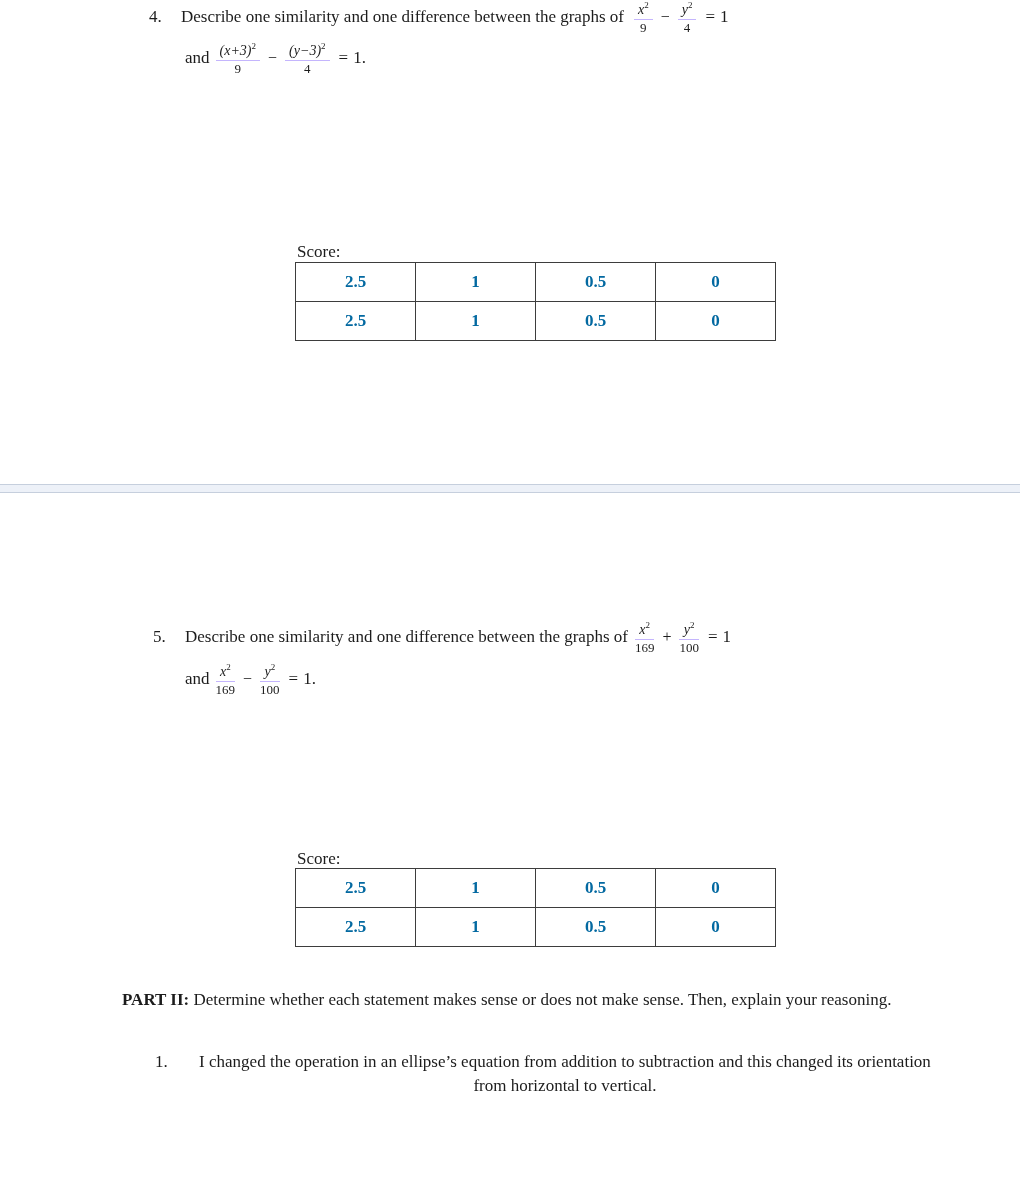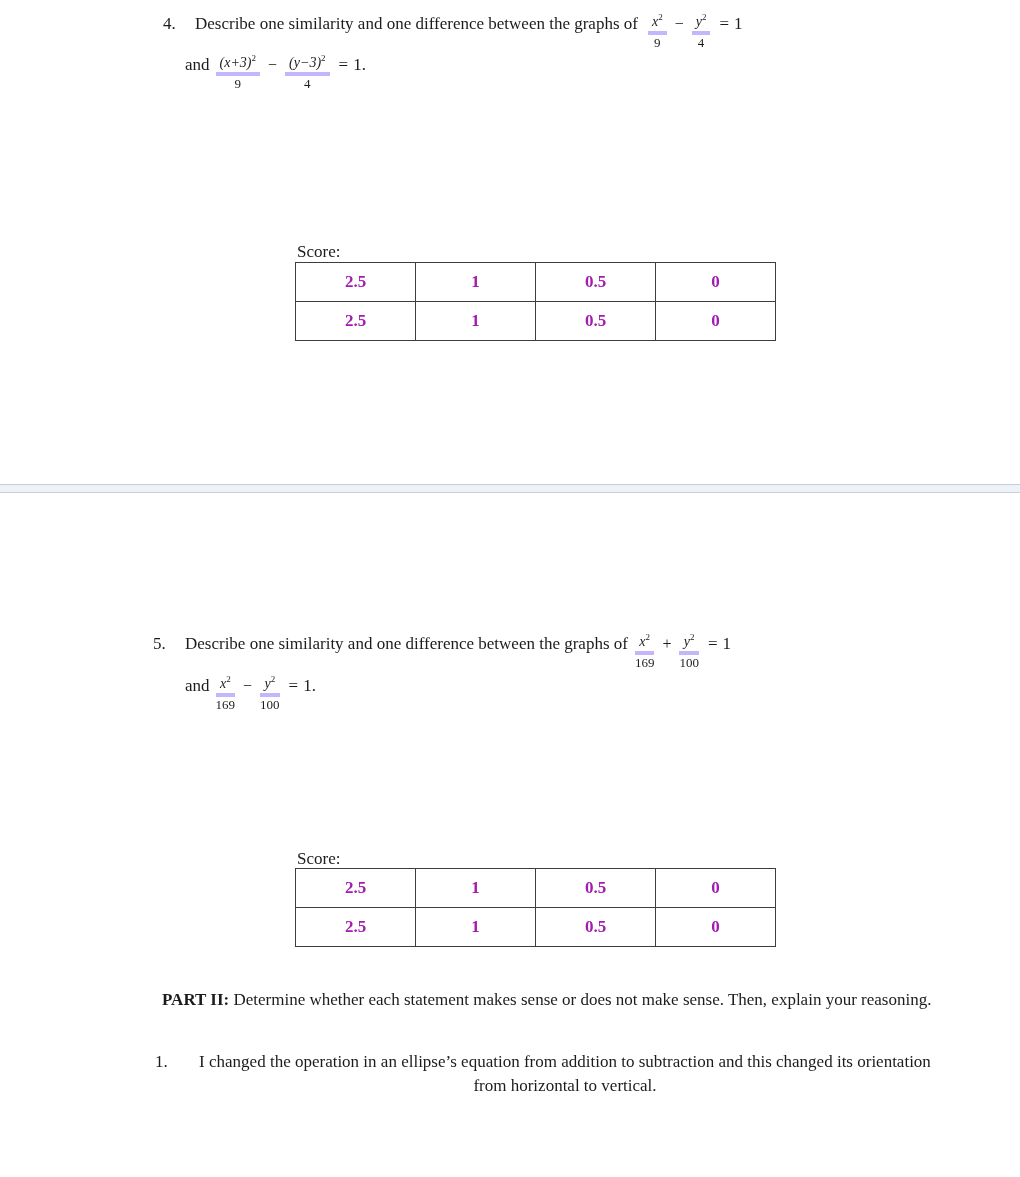--- a/index.html
+++ b/index.html
@@ -22,64 +22,64 @@
   .math { white-space: nowrap; }
   .frac {
     display: inline-block;
     vertical-align: middle;
     text-align: center;
     line-height: 1.05;
     margin: 0 2px;
   }
   .fnum {
     display: block;
-    border-bottom: 4px solid #c4b5fd;
-    padding: 12px 4px 1px 4px;
+    border-bottom: 1px solid #c4b5fd;
+    padding: 0 4px 1px 4px;
     font-size: 14px;
   }
   .fden { display: block; font-size: 13px; padding-top: 1px; }
   .mvar { font-style: italic; font-family: "Liberation Serif", serif; }
   .msup { font-size: 9px; vertical-align: 6px; font-style: normal; }
   .mop { font-size: 16px; margin: 0 6px; }
   .meq { font-size: 17px; margin: 0 5px 0 7px; }
   .mrhs { font-size: 17px; }
 
   
   .score-label { font-size: 17px; margin-top: 15px; }
   table.score-table { border-collapse: collapse; }
   table.score-table td {
     width: 120px;
     height: 39px;
     border: 1px solid #3d3d3d;
     text-align: center;
     vertical-align: middle;
     font-weight: bold;
     font-size: 17px;
-    color: #a21caf;
+    color: #0369a1;
   }
 
   
   .page-break {
     left: 0; top: 484px;
     width: 1020px; height: 9px;
     background: #edf1f8;
     border-top: 1px solid #c6cfdd;
     border-bottom: 1px solid #c6cfdd;
   }
 
   
   .para { font-size: 17px; line-height: 24px; }
   .bold-lead { font-weight: bold; }
   .item-row { display: flex; align-items: flex-start; }
   .item-text { flex: 1; }
 </style>
 </head>
 <body>
 
-<div class="abs q-line" style="left:163px; top:1px;">
+<div class="abs q-line" style="left:149px; top:1px;">
   <span class="q-num">4.</span><span>Describe one similarity and one difference between the graphs of</span><span class="math" style="margin-left:8px;"><span class="frac"><span class="fnum"><span class="mvar">x</span><sup class="msup">2</sup></span><span class="fden">9</span></span><span class="mop">−</span><span class="frac"><span class="fnum"><span class="mvar">y</span><sup class="msup">2</sup></span><span class="fden">4</span></span><span class="meq">=</span><span class="mrhs">1</span></span>
 </div>
 
 <div class="abs q-line" style="left:185px; top:42px;">
   <span>and</span><span class="math" style="margin-left:4px;"><span class="frac"><span class="fnum"><span class="mvar">(x+3)</span><sup class="msup">2</sup></span><span class="fden">9</span></span><span class="mop">−</span><span class="frac"><span class="fnum"><span class="mvar">(y−3)</span><sup class="msup">2</sup></span><span class="fden">4</span></span><span class="meq">=</span><span class="mrhs">1.</span></span>
 </div>
 
 <div class="abs score-label" style="left:297px; top:227px;">Score:</div>
 <table class="score-table abs" style="left:295px; top:262px;">
   <tbody>
@@ -119,20 +119,20 @@
   </tr>
   <tr>
     <td>2.5</td>
     <td>1</td>
     <td>0.5</td>
     <td>0</td>
   </tr>
 </tbody>
   </table>
 
-<div class="abs para" style="left:122px; top:988px; width:795px;margin-left:40px;">
+<div class="abs para" style="left:122px; top:988px; width:795px;">
   <span class="bold-lead">PART II:</span><span> Determine whether each statement makes sense or does not make sense. Then, explain your reasoning.</span>
 </div>
 
 <div class="abs para item-row" style="left:155px; top:1050px; width:800px;">
   <span class="q-item-num">1.</span>
   <span class="item-text" style="max-width:760px;text-align:center;">I changed the operation in an ellipse’s equation from addition to subtraction and this changed its orientation from horizontal to vertical.</span>
 </div>
 
 </body></html>

